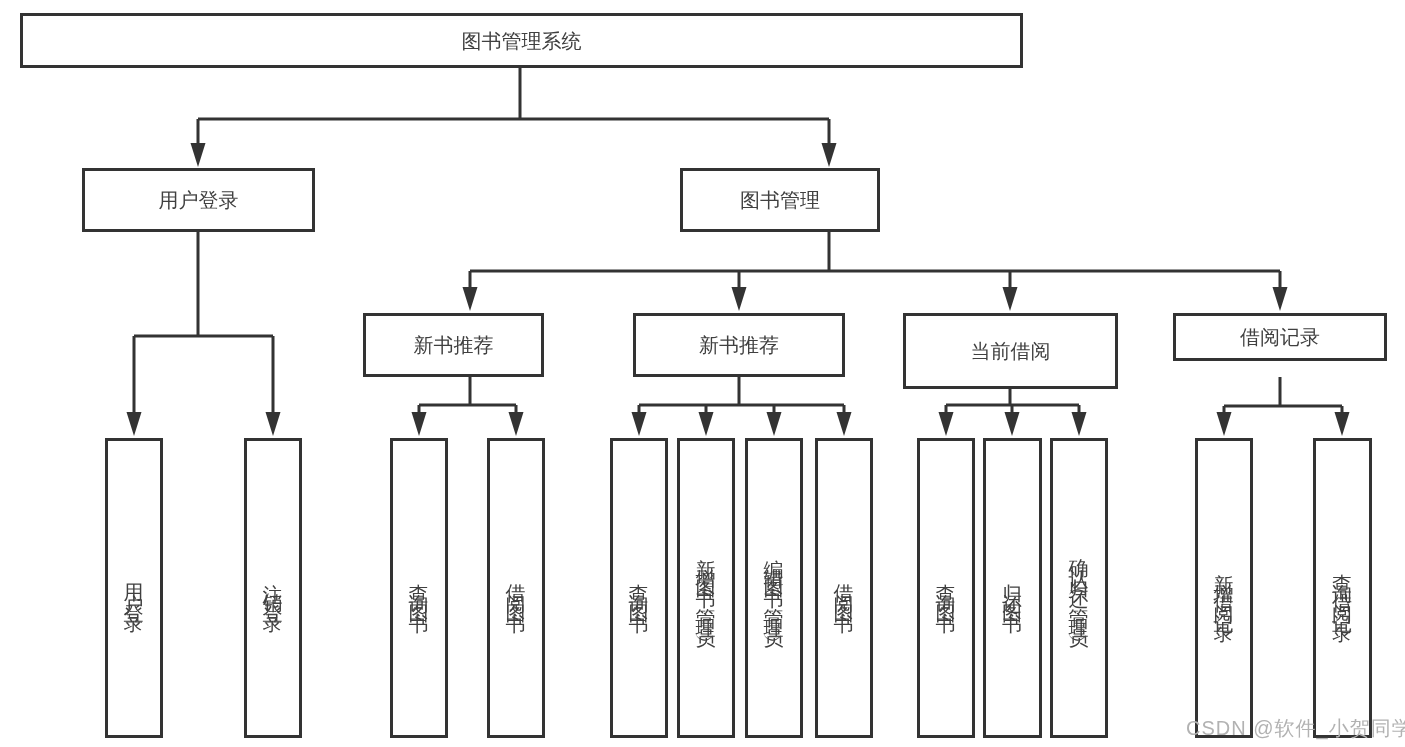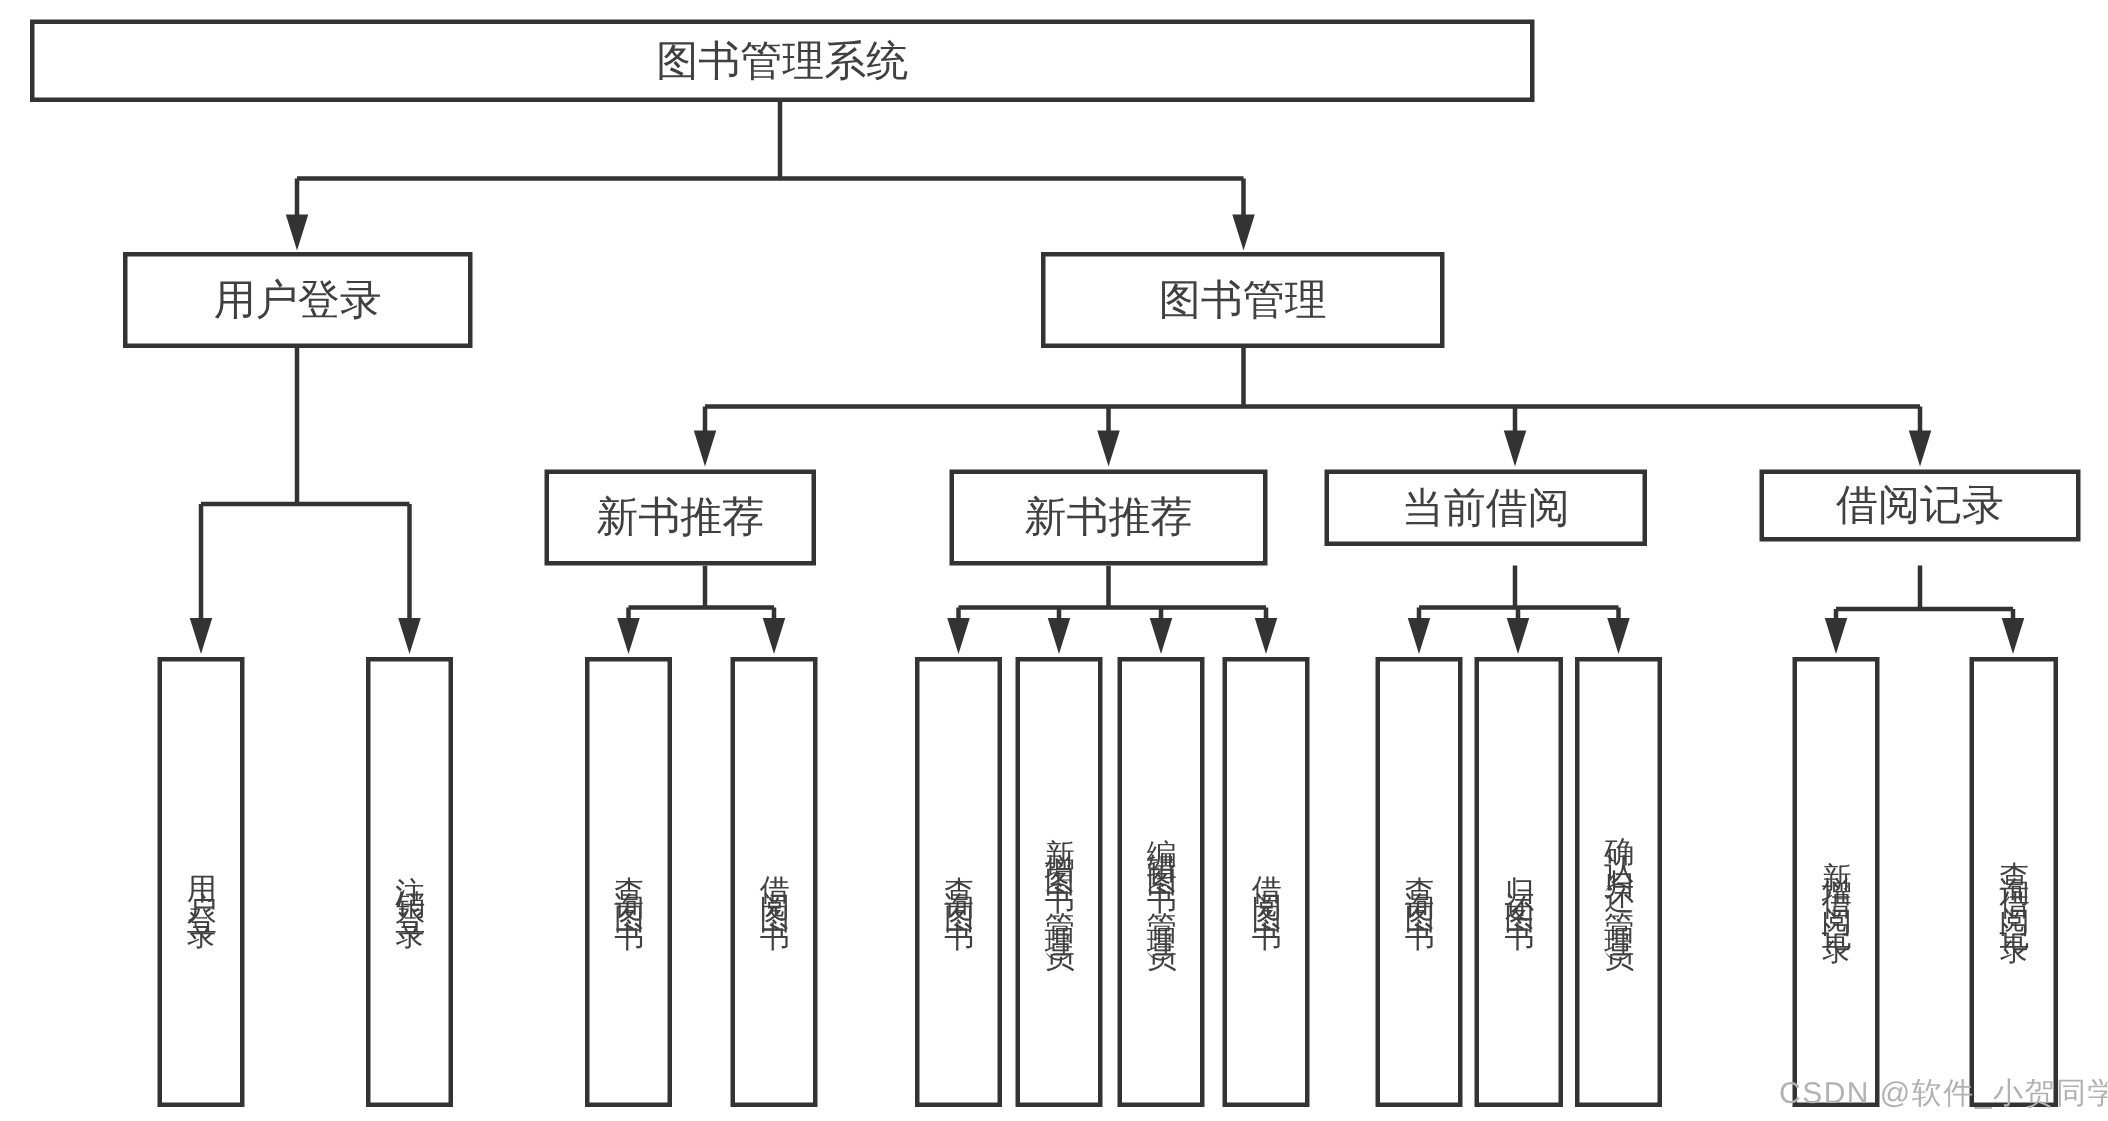--- a/index.html
+++ b/index.html
@@ -13,21 +13,21 @@
   .wires{position:absolute;left:0;top:0;width:1405px;height:747px;}
   .wires path{stroke:#333333;stroke-width:3;fill:none;}
   .wires polygon{fill:#333333;stroke:none;}
   .box{
     position:absolute;
     box-sizing:border-box;
     border:3px solid #333333;
     background:#ffffff;
     display:flex;align-items:center;justify-content:center;
     color:#404040;
-    font-size:28px;
+    font-size:20px;
     line-height:1;
     text-align:center;
   }
   .vbox{
     writing-mode:vertical-rl;
     text-orientation:mixed;
     letter-spacing:0.5em;
     font-size:20px;
   }
   .watermark{
@@ -80,25 +80,25 @@
       <polygon points="1004.5,412 1019.5,412 1012,436"></polygon>
       <polygon points="1071.5,412 1086.5,412 1079,436"></polygon>
       <polygon points="1216.5,412 1231.5,412 1224,436"></polygon>
       <polygon points="1334.5,412 1349.5,412 1342,436"></polygon>
     </g>
   </svg>
 
   <div class="box" style="left:20px;top:13px;width:1003px;height:55px">图书管理系统</div>
 
   <div class="box" style="left:82px;top:168px;width:233px;height:64px">用户登录</div>
-  <div class="box" style="left:694px;top:168px;width:269px;height:64px">图书管理</div>
+  <div class="box" style="left:680px;top:168px;width:200px;height:64px">图书管理</div>
 
   <div class="box" style="left:363px;top:313px;width:181px;height:64px">新书推荐</div>
   <div class="box" style="left:633px;top:313px;width:212px;height:64px">新书推荐</div>
-  <div class="box" style="left:883px;top:313px;width:215px;height:51px">当前借阅</div>
+  <div class="box" style="left:903px;top:313px;width:215px;height:76px">当前借阅</div>
   <div class="box" style="left:1173px;top:313px;width:214px;height:48px">借阅记录</div>
 
   <div class="box vbox" style="left:105px;top:438px;width:58px;height:300px">用户登录</div>
   <div class="box vbox" style="left:244px;top:438px;width:58px;height:300px">注销登录</div>
 
   <div class="box vbox" style="left:390px;top:438px;width:58px;height:300px">查询图书</div>
   <div class="box vbox" style="left:487px;top:438px;width:58px;height:300px">借阅图书</div>
 
   <div class="box vbox" style="left:610px;top:438px;width:58px;height:300px">查询图书</div>
   <div class="box vbox" style="left:677px;top:438px;width:58px;height:300px">新增图书（管理员）</div>

